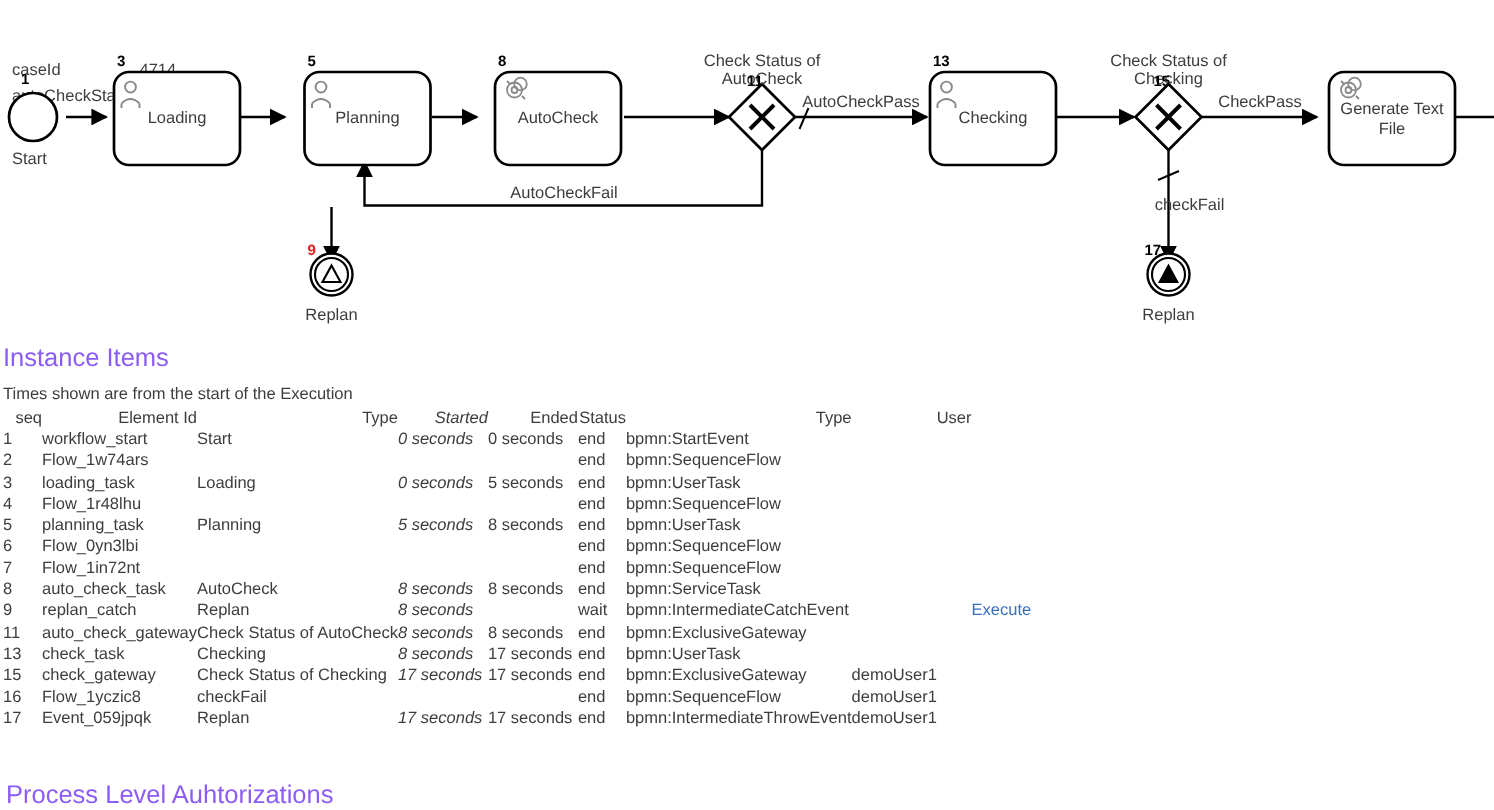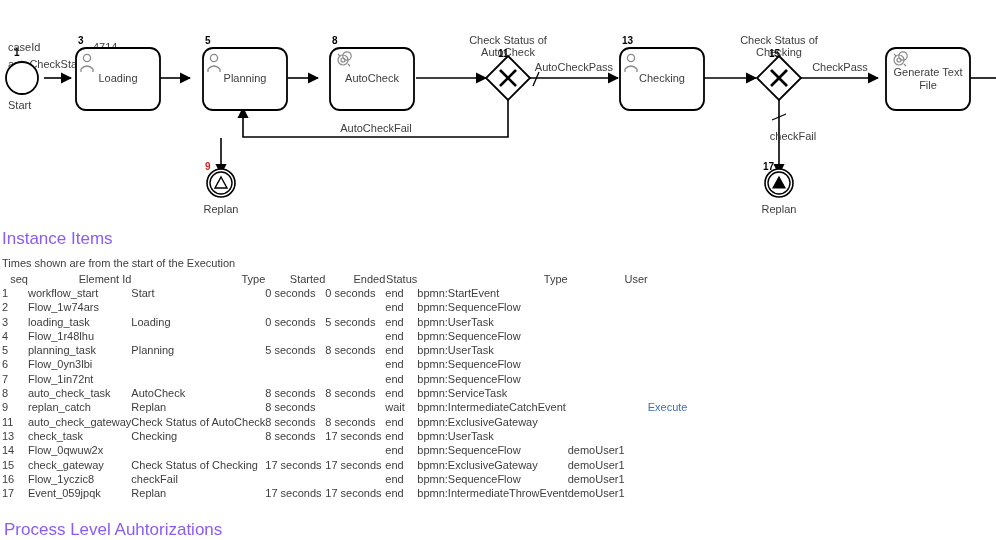--- a/index.html
+++ b/index.html
@@ -21,21 +21,21 @@
   
   #items{position:absolute;left:0;top:228px;width:996px;}
   .h2{font-size:17px;color:#8b5cf6;margin:0;padding:0 0 0 2px;line-height:22px;font-weight:400;}
   .subnote{font-size:11px;color:#3d3d3d;padding:6px 0 2px 2px;line-height:14px;}
   table.items{border-collapse:collapse;font-size:11px;color:#3d3d3d;margin-left:2px;}
   table.items th{font-weight:400;text-align:right;padding:0;height:14px;line-height:14px;white-space:nowrap;}
   table.items td{padding:0;height:14.3px;line-height:14.3px;white-space:nowrap;vertical-align:top;}
   .c-seq{width:26px;}
   .c-elid{width:102px;}
   .c-name{width:120px;}
-  .c-started{width:60px;}
+  .c-started{width:60px;font-style:italic;}
   .c-ended{width:60px;margin-left:24px;}
   .c-status{width:32px;}
   .c-type{width:138px;}
   .c-user{width:80px;margin-left:36px;}
   .c-act{width:80px;}
   a.exec{color:#3b6fb6;text-decoration:none;}
 
   
   #plauth{position:absolute;left:2px;top:519px;}
   .label-red{fill:#e02020;font-weight:bold;}
@@ -326,31 +326,20 @@
           <td class="c-elid">check_task</td>
           <td class="c-name">Checking</td>
           <td class="c-started">8 seconds</td>
           <td class="c-ended">17 seconds</td>
           <td class="c-status">end</td>
           <td class="c-type">bpmn:UserTask</td>
           <td class="c-user"></td>
           <td class="c-act"></td>
         </tr>
         <tr>
-          <td class="c-seq">14</td>
-          <td class="c-elid">Flow_0qwuw2x</td>
-          <td class="c-name"></td>
-          <td class="c-started"></td>
-          <td class="c-ended"></td>
-          <td class="c-status">end</td>
-          <td class="c-type">bpmn:SequenceFlow</td>
-          <td class="c-user">demoUser1</td>
-          <td class="c-act"></td>
-        </tr>
-        <tr>
           <td class="c-seq">15</td>
           <td class="c-elid">check_gateway</td>
           <td class="c-name">Check Status of Checking</td>
           <td class="c-started">17 seconds</td>
           <td class="c-ended">17 seconds</td>
           <td class="c-status">end</td>
           <td class="c-type">bpmn:ExclusiveGateway</td>
           <td class="c-user">demoUser1</td>
           <td class="c-act"></td>
         </tr>

